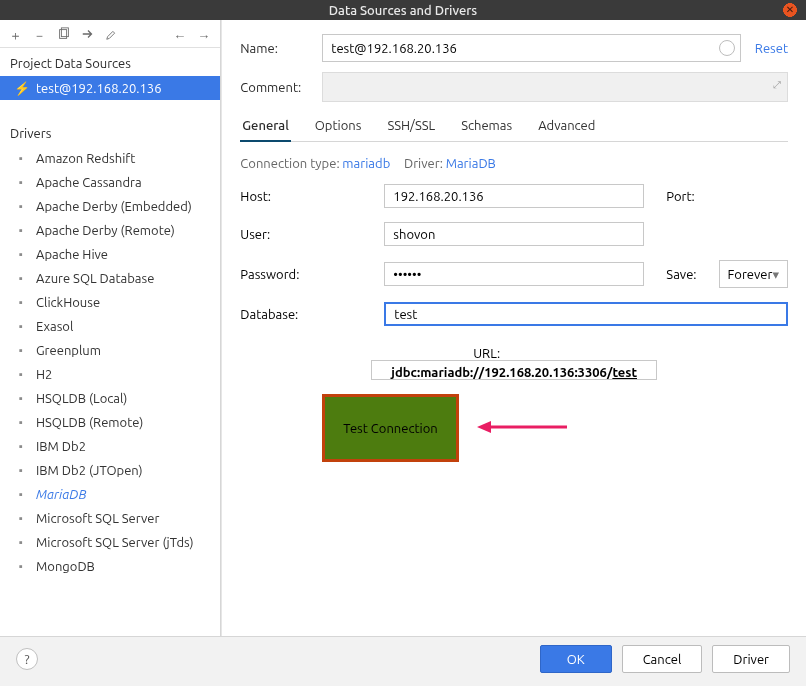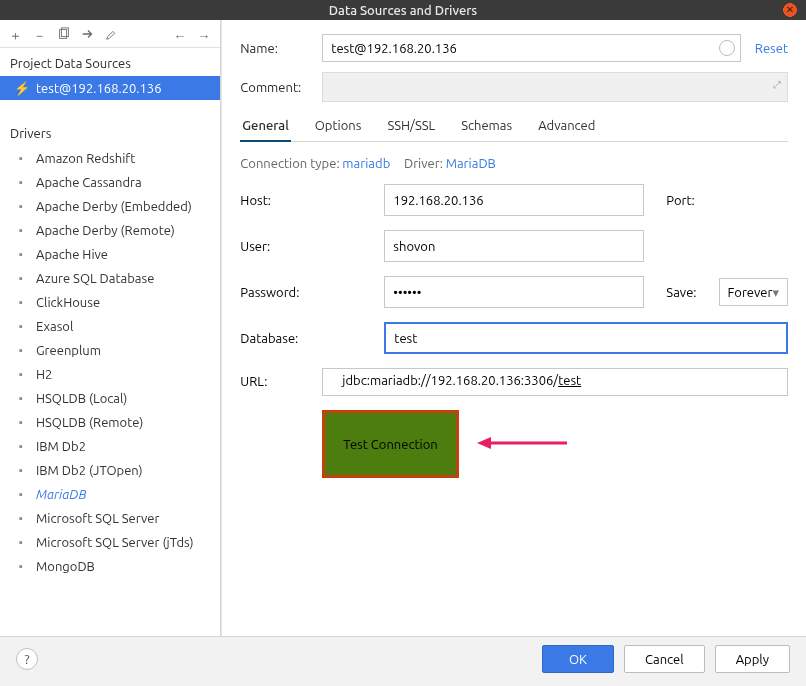--- a/index.html
+++ b/index.html
@@ -42,33 +42,33 @@
 
 .tabs { display:flex; gap:22px; border-bottom:1px solid #d6d6d6; margin: 6px 0 14px; }
 .tabs .tab { padding: 6px 2px 8px; color:#333; cursor:pointer; }
 .tabs .tab.act { color:#2b2b2b; border-bottom:2px solid #0c4a6e; margin-bottom:-1px; font-weight:500; }
 
 .conn-line { color:#666; margin-bottom:14px; font-size:12px; }
 .conn-line .lk { color:#3a79e6; cursor:pointer; }
 
 .field-row { display:flex; align-items:center; margin-bottom:14px; gap: 22px; }
 .field-row .lbl { width:82px; }
-.field-row .inp { height:32px; border:1px solid #c8c8c8; padding:0 8px;margin-left:40px; }
+.field-row .inp { height:24px; border:1px solid #c8c8c8; padding:0 8px;margin-left:40px; }
 .host { width:260px; }
 .port-lbl { }
 .port { width:80px; }
 .fw { width:260px; }
 .db { flex:1; border:2px solid #3a79e6 !important; outline:none; }
 .save-sel { flex:1; height:28px; border:1px solid #c8c8c8; background:#fff; display:flex; align-items:center; justify-content:space-between; padding:0 8px; cursor:pointer; }
 .save-sel .chev { color:#777; }
 
-.url-row { display:flex; align-items:flex-start; margin-bottom:13px; }
+.url-row { display:flex; align-items:center; margin-bottom:13px;flex-direction:column; }
 .url-row .lbl { width:82px; padding-top:6px; }
 .url-wrap { flex:1; }
-.url-box { height:28px; border:1px solid #c8c8c8; padding:4px 19px; background:#fff; }
+.url-box { height:20px; border:1px solid #c8c8c8; padding:4px 19px; background:#fff;font-weight:bold; }
 .url-box .u { text-decoration: underline; }
 .ovr { font-size:11px; color:#777; margin-top:2px; }
 
 .tc-wrap { margin-left:82px; margin-top:14px; position:relative; display:flex; align-items:center; }
 .tc-btn { border:3px solid #c2410c; padding:24px 18px; background:#4d7c0f; cursor:pointer; }
 .arrow { margin-left:18px; }
 .arrow svg { width:90px; height:24px; }
 
 .footer { height:44px; background:#f2f2f2; border-top:1px solid #d6d6d6; display:flex; align-items:center; padding:0 16px; gap:10px; }
 .footer .help { width:22px; height:22px; border:1px solid #c0c0c0; border-radius:50%; display:flex; align-items:center; justify-content:center; color:#555; cursor:pointer; background:#fff; }
@@ -282,14 +282,14 @@
     </div>
 
   </div>
 </div>
 
 <div class="footer">
   <div class="help">?</div>
   <div class="sp"></div>
   <button class="btn ok">OK</button>
   <button class="btn">Cancel</button>
-  <button class="btn">Apply</button>
+  <button class="btn">Driver</button>
 </div>
 
 </body></html>

